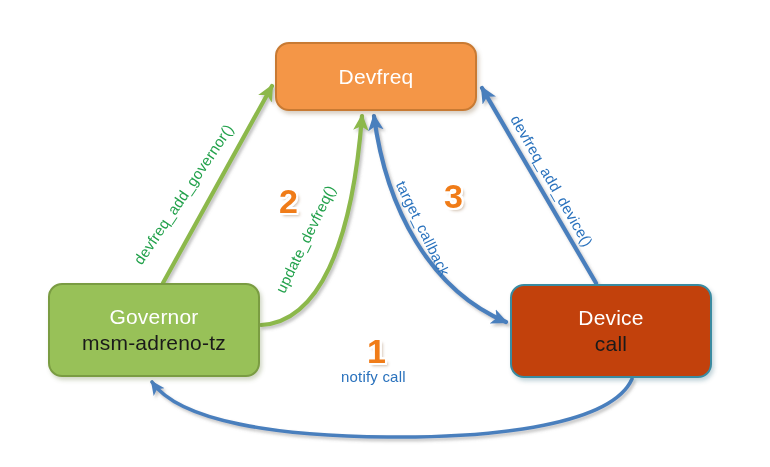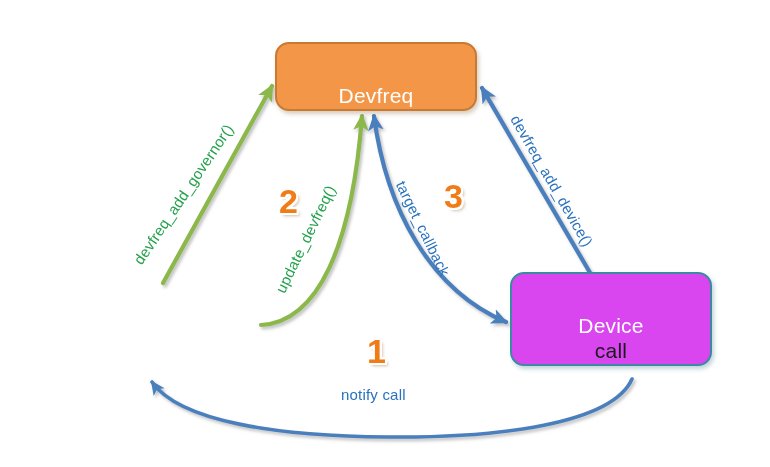--- a/index.html
+++ b/index.html
@@ -25,21 +25,21 @@
     width: 770px;
     height: 467px;
   }
   .node {
     position: absolute;
     box-sizing: border-box;
     border-radius: 14px;
     display: flex;
     flex-direction: column;
     align-items: center;
-    justify-content: flex-end;
+    justify-content: center;
     text-align: center;
     z-index: 5;
   }
   .node .title {
     color: #ffffff;
     font-size: 21px;
     line-height: 1.22;
     letter-spacing: 0.2px;
   }
   .node .sub {
@@ -61,24 +61,24 @@
     left: 48px;
     top: 283px;
     width: 212px;
     height: 94px;
     background: #98c158;
     border: 2px solid #7a9c42;
     box-shadow: 2px 3px 4px rgba(100, 120, 60, 0.30);
   }
   #node-device {
     left: 510px;
-    top: 272px;
+    top: 284px;
     width: 202px;
     height: 94px;
-    background: #d946ef;
+    background: #c2410c;
     border: 2px solid #3a8ba1;
     box-shadow: 2px 3px 4px rgba(50, 110, 130, 0.30);
   }
   .edge-label {
     position: absolute;
     white-space: nowrap;
     font-size: 15px;
     letter-spacing: 0.2px;
     z-index: 6;
     transform-origin: 0 0;
@@ -113,21 +113,21 @@
     top: 178px;
     transform: rotate(64deg);
   }
   #label-add-device {
     left: 522px;
     top: 112px;
     transform: rotate(60deg);
   }
   #label-notify-call {
     left: 341px;
-    top: 386px;
+    top: 368px;
   }
   #step-1 { left: 367px; top: 332px; }
   #step-2 { left: 279px; top: 182px; }
   #step-3 { left: 444px; top: 177px; }
 </style>
 </head>
 <body>
 
 <div id="canvas">
 
@@ -154,20 +154,24 @@
       <path d="M 596 283 L 482 88" stroke="#4a7fbd" stroke-width="4.2" marker-end="url(#arrow-blue)"></path>
 
       <path d="M 632 379 C 612 424 498 438 388 437 C 278 436 180 422 152 382" stroke="#4a7fbd" stroke-width="3.6" marker-end="url(#arrow-blue)"></path>
     </g>
   </svg>
 
   <div class="node" id="node-devfreq">
     <div class="title">Devfreq</div>
   </div>
 
+  <div class="node" id="node-governor">
+    <div class="title">Governor</div>
+    <div class="sub">msm-adreno-tz</div>
+  </div>
 
   <div class="node" id="node-device">
     <div class="title">Device</div>
     <div class="sub">call</div>
   </div>
 
   <div class="edge-label lbl-green" id="label-add-governor">devfreq_add_governor()</div>
 
   <div class="edge-label lbl-green" id="label-update-devfreq">update_devfreq()</div>
 

